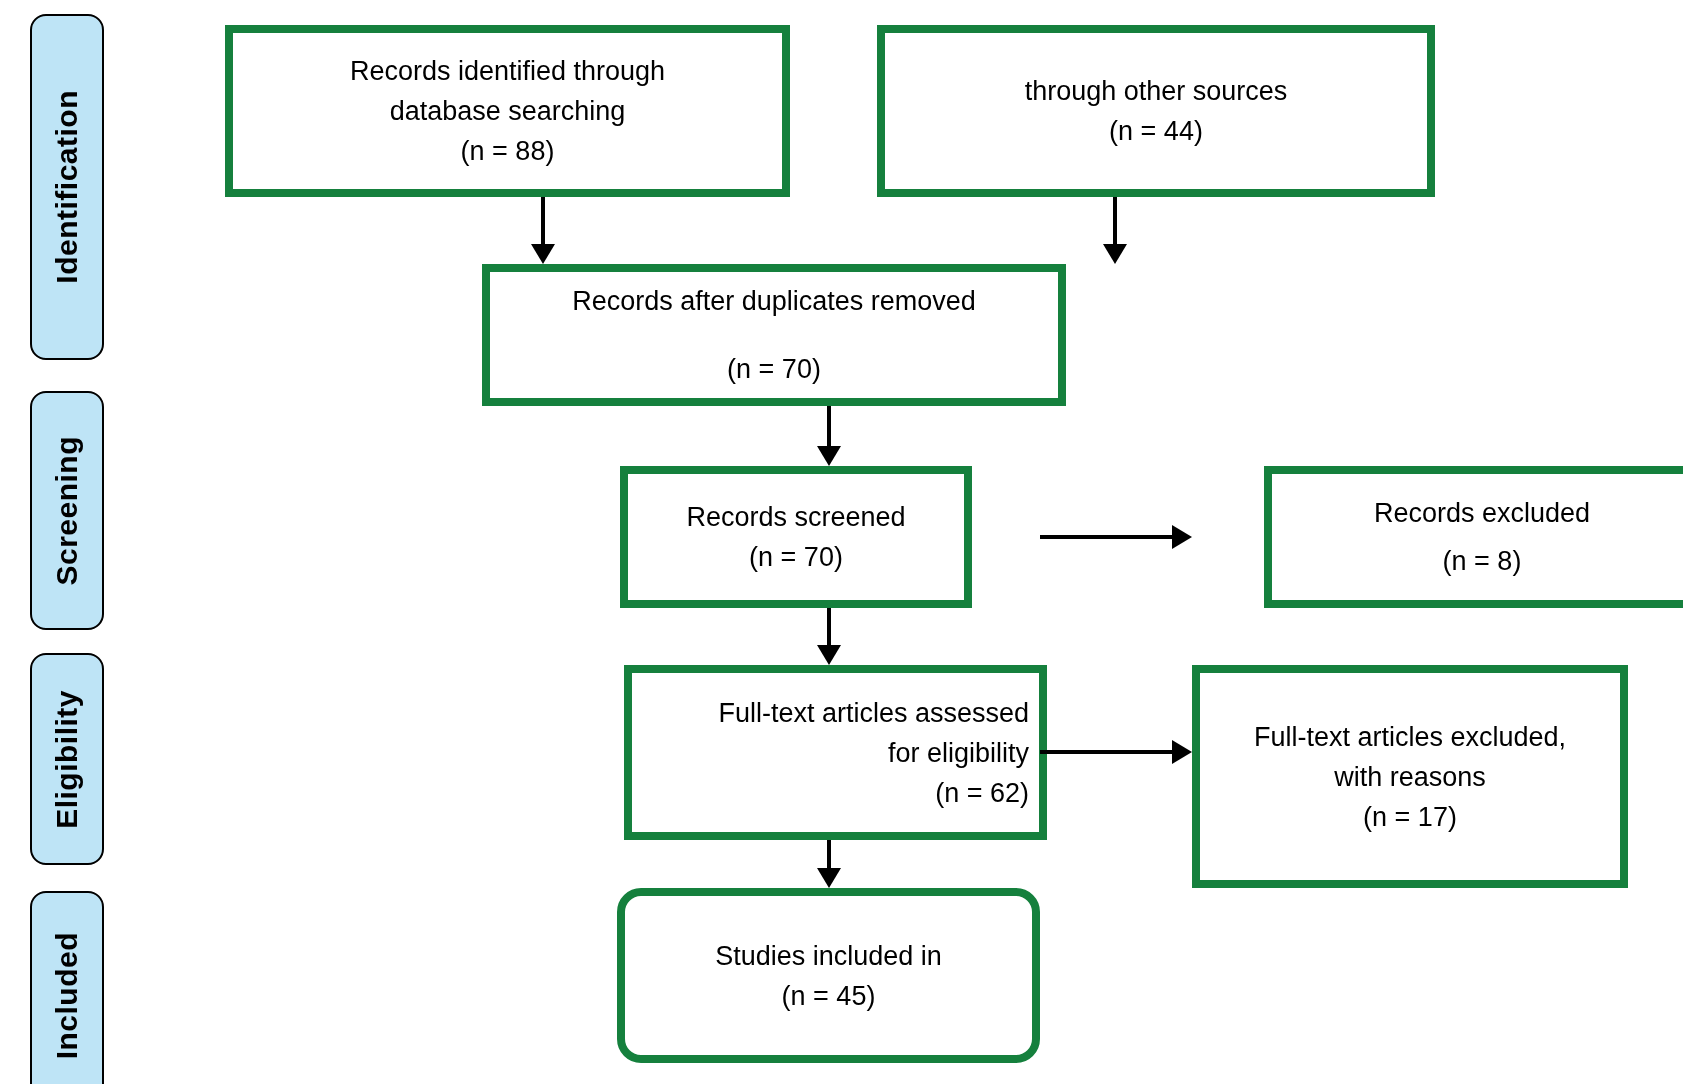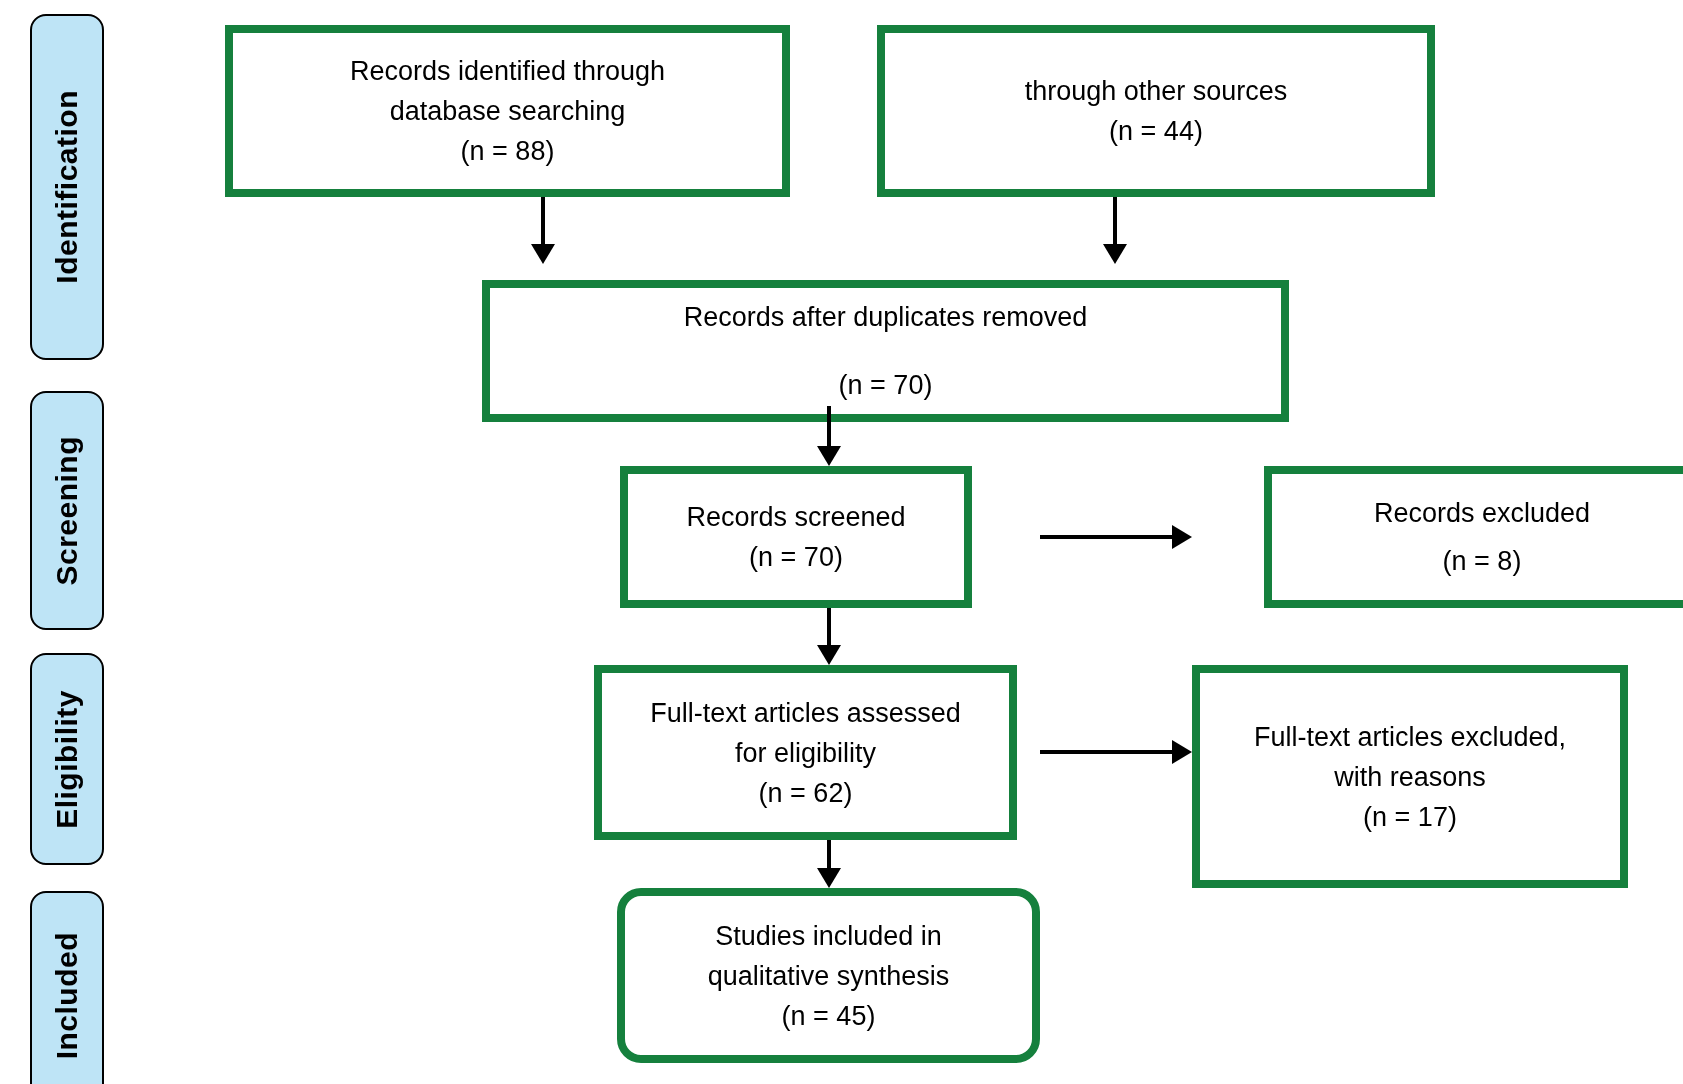--- a/index.html
+++ b/index.html
@@ -50,24 +50,24 @@
     flex-direction: column;
     align-items: center;
     justify-content: center;
     text-align: center;
     font-size: 27px;
     line-height: 40px;
     padding: 4px 10px;
   }
   #box-identified      { left: 225px;  top: 25px;  width: 565px; height: 172px; }
   #box-additional      { left: 877px;  top: 25px;  width: 558px; height: 172px; }
-  #box-deduplicated    { left: 482px;  top: 280px; width: 807px; height: 142px; gap: 28px; }
+  #box-deduplicated    { left: 482px;  top: 264px; width: 584px; height: 142px; gap: 28px; }
   #box-screened        { left: 620px;  top: 466px; width: 352px; height: 142px; }
   #box-excluded        { left: 1264px; top: 466px; width: 436px; height: 142px; gap: 8px; }
-  #box-fulltext        { left: 594px;  top: 665px; width: 423px; height: 175px; }
+  #box-fulltext        { left: 624px;  top: 665px; width: 423px; height: 175px; align-items: flex-end; }
   #box-fulltext-excl   { left: 1192px; top: 665px; width: 436px; height: 223px; }
   #box-included-qual   { left: 617px;  top: 888px; width: 423px; height: 175px; border-radius: 24px; }
 
   
   .arrow-v { position: absolute; width: 24px; }
   .arrow-v .shaft {
     position: absolute; left: 10px; top: 0; bottom: 16px;
     width: 4px; background: #000000;
   }
   .arrow-v .head {
@@ -148,21 +148,20 @@
   </div>
 
   <div class="fbox" id="box-fulltext-excl">
     <span>Full-text articles excluded,</span>
     <span>with reasons</span>
     <span>(n = 17)</span>
   </div>
 
   <div class="fbox" id="box-included-qual">
     <span>Studies included in</span>
-    <span>qualitative synthesis</span>
     <span>(n = 45)</span>
   </div>
 
   <div class="arrow-v" id="arrow-identified-down">
     <div class="shaft"></div>
     <div class="head"></div>
   </div>
   <div class="arrow-v" id="arrow-additional-down">
     <div class="shaft"></div>
     <div class="head"></div>

